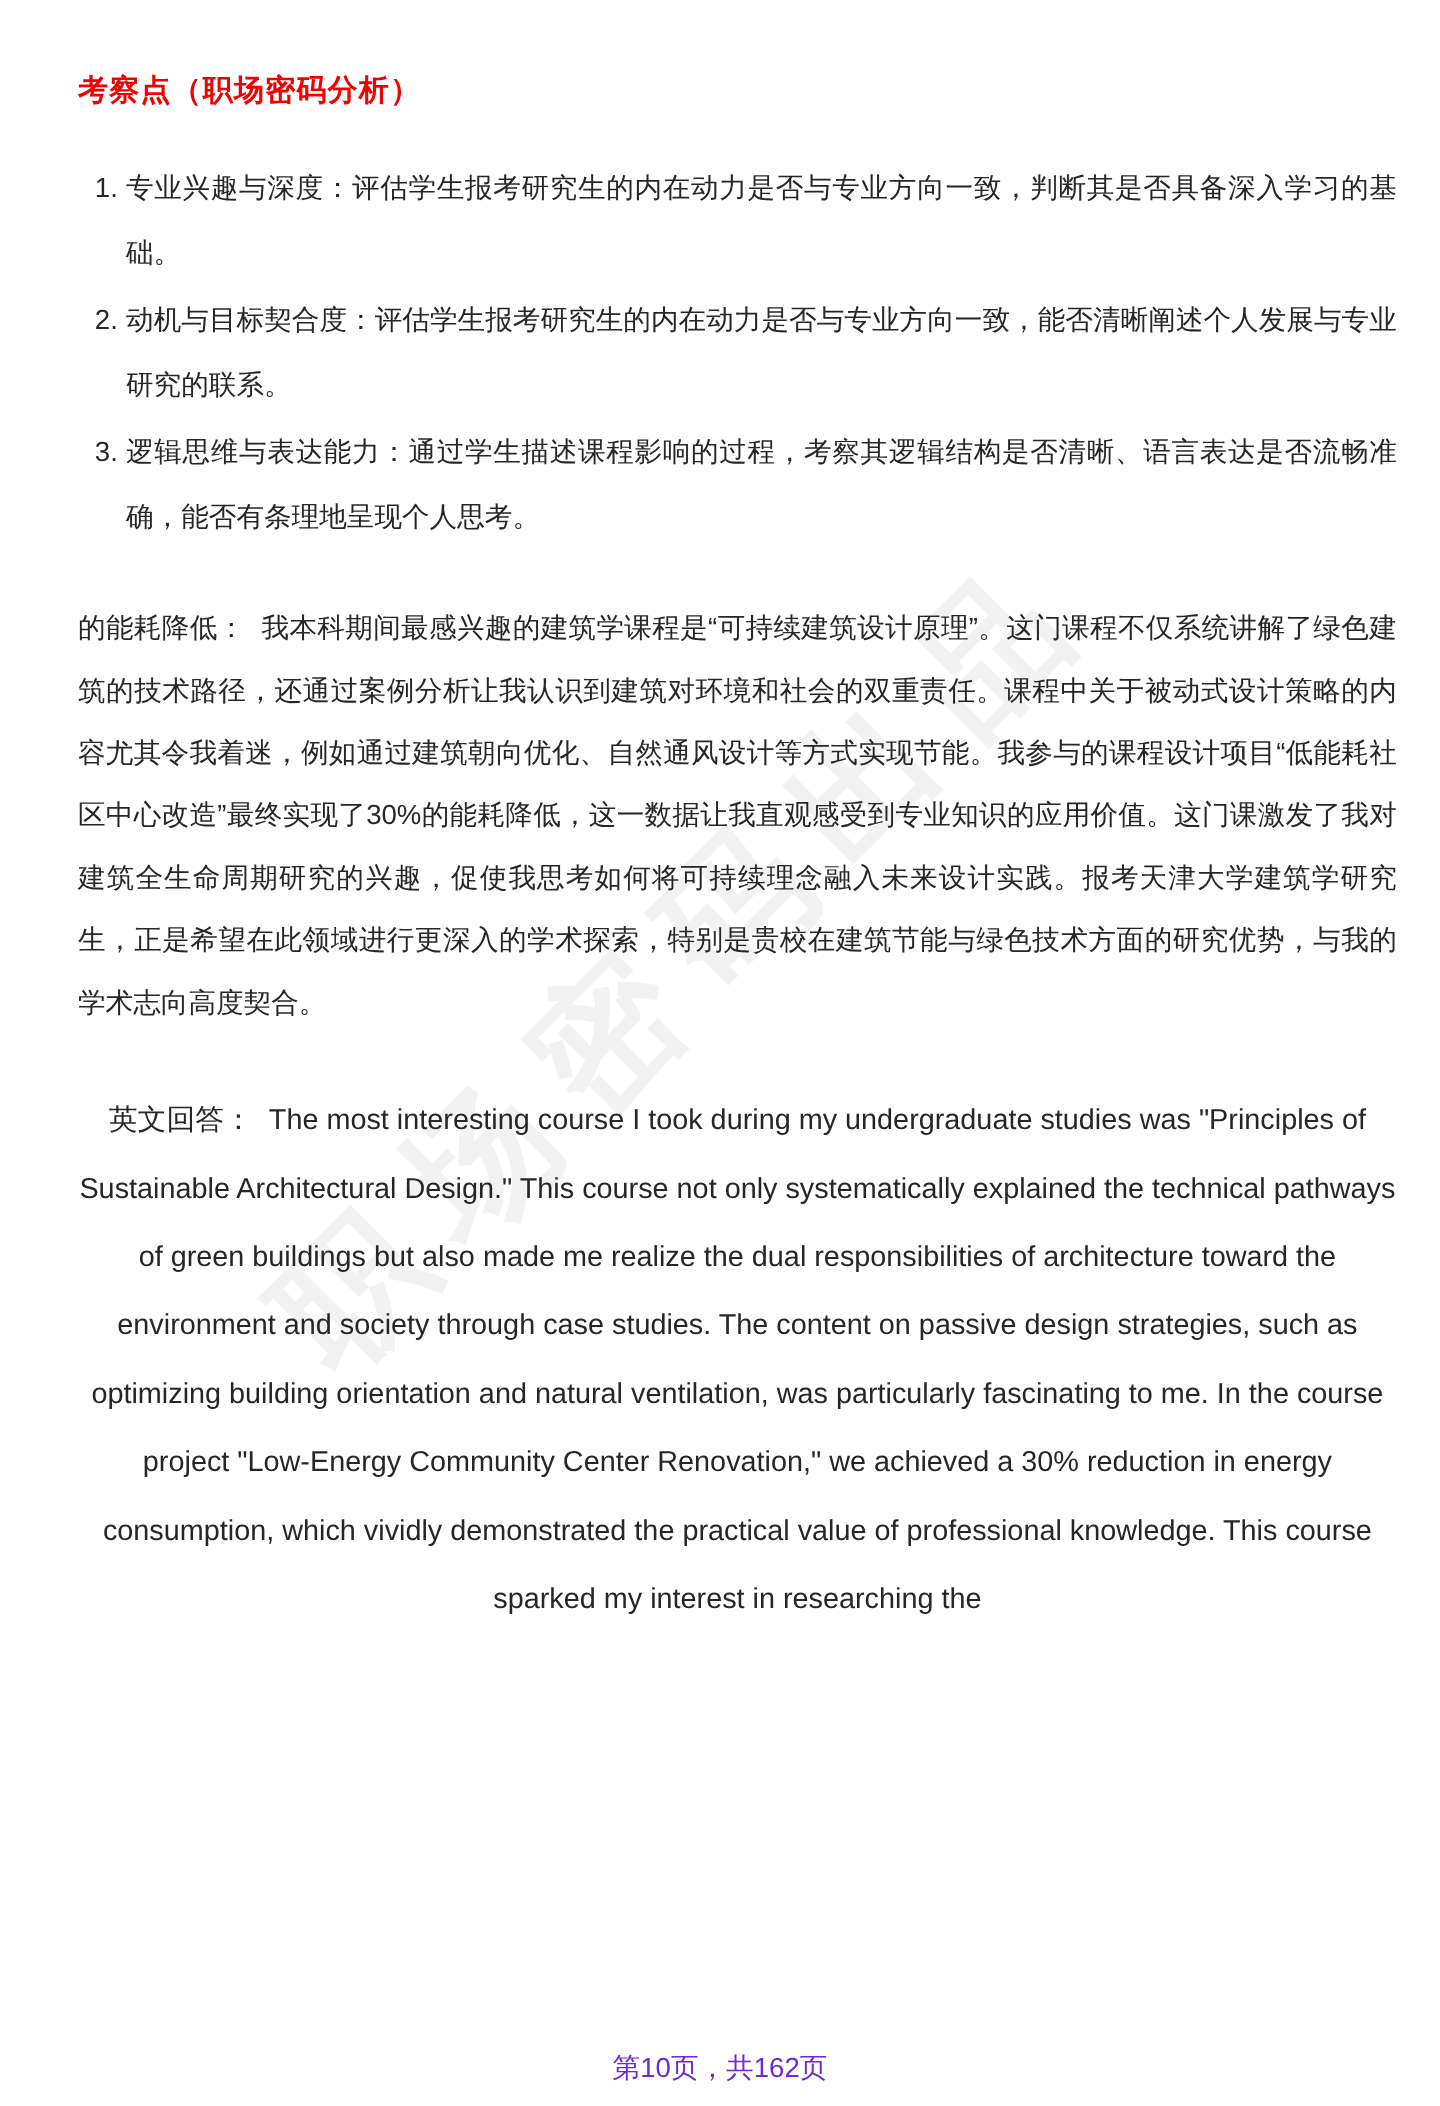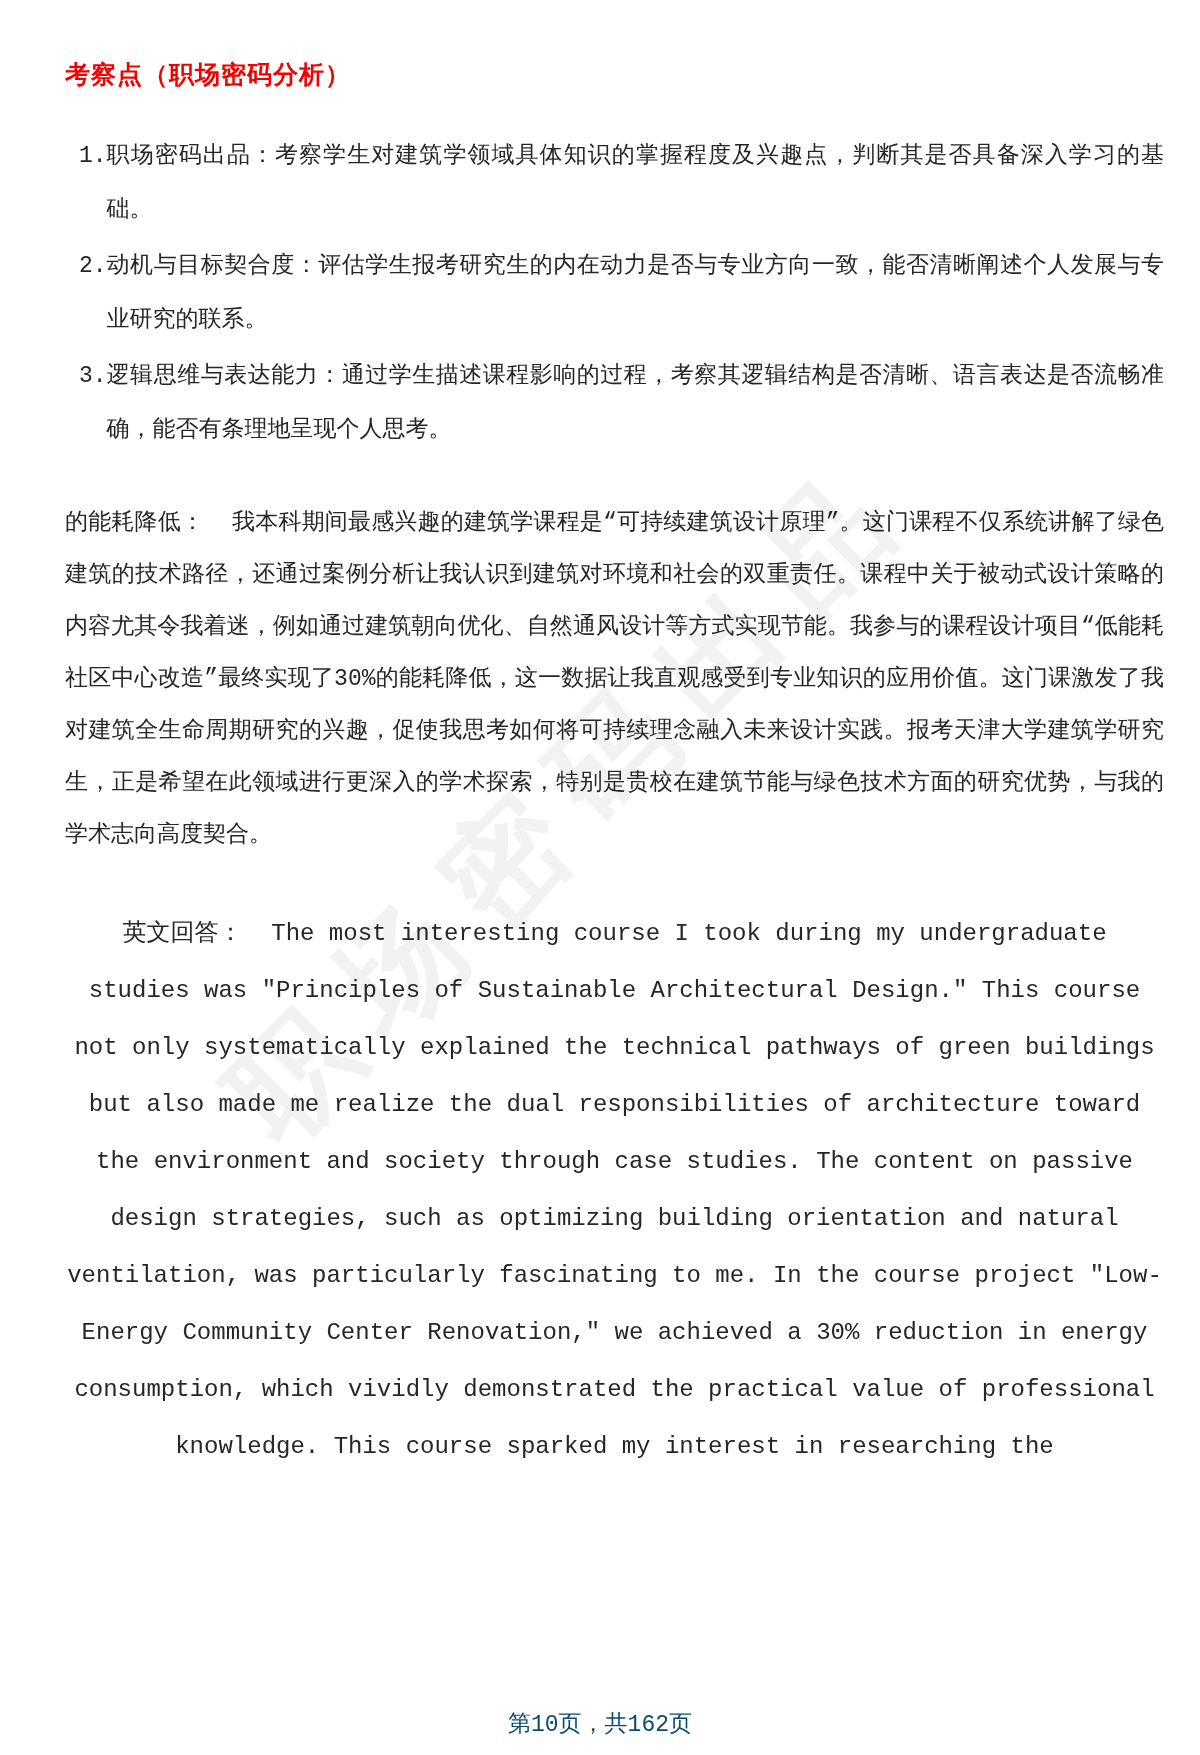--- a/index.html
+++ b/index.html
@@ -14,21 +14,20 @@
     background: #ffffff;
     overflow: hidden;
     font-family: "Liberation Sans", "DejaVu Sans", sans-serif;
     color: #262626;
     box-sizing: border-box;
   }
   .content {
     position: relative;
     z-index: 2;
     padding: 58px 36px 0 65px;
-    font-family: Liberation Mono, monospace;
   }
   .doc-heading {
     color: #f40000;
     font-size: 25px;
     font-weight: bold;
     margin: 0 0 38px 0;
     letter-spacing: 1px;
   }
   .qlist {
     margin: 0 0 10px 0;
@@ -65,23 +64,22 @@
   .para-label {
     white-space: pre;
   }
   .footer {
     position: absolute;
     left: 0;
     right: 0;
     bottom: 16px;
     text-align: center;
     font-size: 23px;
-    color: #0c4a6e;
+    color: #6d28d9;
     z-index: 2;
-    font-family: Liberation Mono, monospace;
   }
   .watermark {
     position: absolute;
     z-index: 1;
     top: 800px;
     left: 570px;
     transform: translate(-50%, -50%) rotate(-45deg);
     font-size: 120px;
     font-weight: bold;
     letter-spacing: 30px;
@@ -99,21 +97,21 @@
   <div class="watermark">职场密码出品</div>
 
   <div class="content">
 
     <h1 class="doc-heading">考察点（职场密码分析）</h1>
 
     <div class="qlist">
 
       <div class="qlist-item">
         <span class="qlist-num">1.</span>
-        <span class="qlist-text">职场密码出品：考察学生对建筑学领域具体知识的掌握程度及兴趣点，判断其是否具备深入学习的基础。</span>
+        <span class="qlist-text">专业兴趣与深度：评估学生报考研究生的内在动力是否与专业方向一致，判断其是否具备深入学习的基础。</span>
       </div>
 
       <div class="qlist-item">
         <span class="qlist-num">2.</span>
         <span class="qlist-text">动机与目标契合度：评估学生报考研究生的内在动力是否与专业方向一致，能否清晰阐述个人发展与专业研究的联系。</span>
       </div>
 
       <div class="qlist-item">
         <span class="qlist-num">3.</span>
         <span class="qlist-text">逻辑思维与表达能力：通过学生描述课程影响的过程，考察其逻辑结构是否清晰、语言表达是否流畅准确，能否有条理地呈现个人思考。</span>

